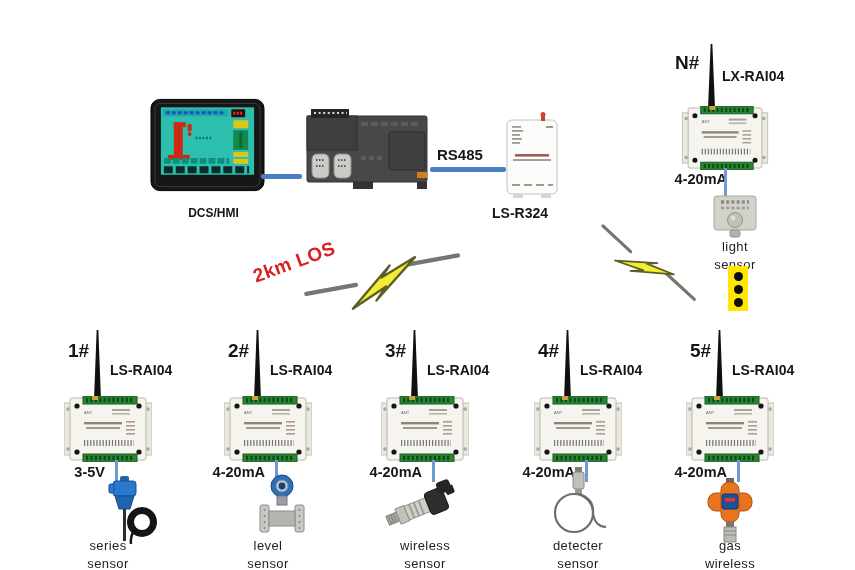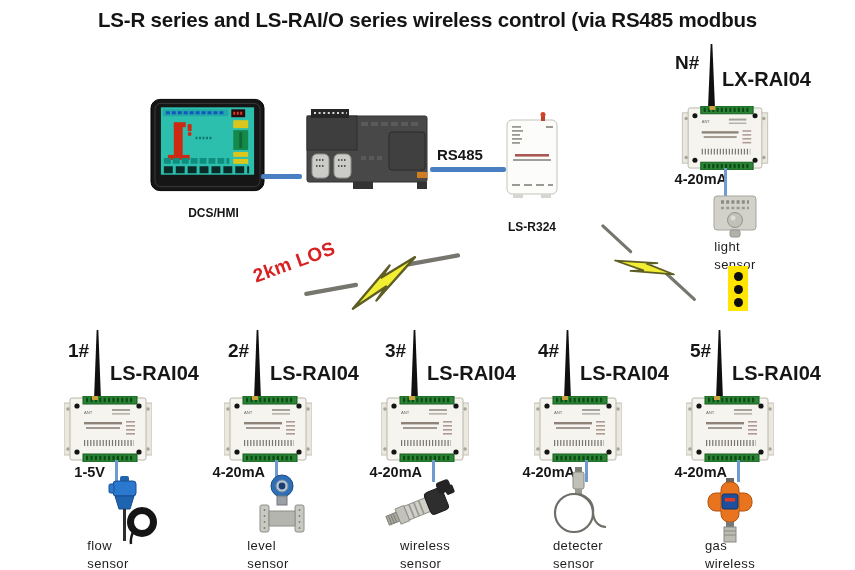--- a/index.html
+++ b/index.html
@@ -8,25 +8,25 @@
   .abs{position:absolute;}
   .lbl{position:absolute;white-space:nowrap;color:#161616;}
   .b{font-weight:700;}
   .title{position:absolute;left:0;right:0;top:7px;text-align:center;font-size:20.5px;
          font-weight:700;line-height:1.28;color:#141414;letter-spacing:-0.2px;}
   .hline{position:absolute;height:4.5px;background:#4a7fc4;border-radius:2px;}
   .vline{position:absolute;width:2.5px;background:#6f9bd1;}
   .antenna{position:absolute;width:7px;background:#101010;
            clip-path:polygon(38% 0,62% 0,100% 100%,0 100%);}
   .id-lbl{font-size:19px;font-weight:700;}
-  .model-lbl{font-size:20px;font-weight:700;}
+  .model-lbl{font-size:14px;font-weight:700;}
   .sig-lbl{font-size:14.5px;font-weight:700;text-align:right;width:80px;}
   .sensor-name{position:absolute;width:90px;text-align:center;font-size:13px;color:#1d1d1d;
                line-height:1.4;letter-spacing:0.4px;}
-  .sn-in{display:inline-block;text-align:left;}
+  .sn-in{display:inline-block;text-align:center;}
   .range-lbl{position:absolute;font-size:19px;font-weight:700;color:#d92121;
              transform:rotate(-20deg);transform-origin:left center;letter-spacing:0.5px;}
   .ellipsis{position:absolute;background:#ffe500;display:flex;flex-direction:column;
             align-items:center;gap:4px;padding-top:6px;box-sizing:border-box;}
   .dot{width:9px;height:9px;border-radius:50%;background:#0d0d0d;}
 </style>
 </head>
 <body>
 
 <div class="stage">
@@ -200,41 +200,40 @@
         <rect x="23" y="20" width="10" height="3.5" fill="#e03a20"></rect>
         <rect x="24" y="44" width="8" height="5" fill="#777"></rect>
         <rect x="22" y="49" width="12" height="15" fill="#bcbcb4" stroke="#8a8a82"></rect>
         <line x1="22" y1="53" x2="34" y2="53" stroke="#8a8a82" stroke-width="1"></line>
         <line x1="22" y1="57" x2="34" y2="57" stroke="#8a8a82" stroke-width="1"></line>
       </symbol>
     </defs>
   </svg>
 
   <div class="title">
-    <div>LS-R series and LS-RAI/O series wireless control (via RS485 modbus</div>
   </div>
 
   <svg class="abs" style="left:150px;top:98px" width="115" height="94">
       <use href="#sym-hmi"></use>
     </svg>
   <div class="lbl b" style="left:156px;top:206px;width:115px;text-align:center;font-size:12px">DCS/HMI</div>
 
   <div class="hline" style="left:261px;top:174px;width:41px"></div>
 
   <svg class="abs" style="left:297px;top:108px" width="136" height="86">
       <use href="#sym-plc"></use>
     </svg>
 
   <div class="hline" style="left:430px;top:167px;width:76px"></div>
   <div class="lbl b" style="left:437px;top:146px;font-size:15px">RS485</div>
 
   <svg class="abs" style="left:505px;top:112px" width="54" height="88">
       <use href="#sym-r324"></use>
     </svg>
-  <div class="lbl b" style="left:492px;top:220px;width:80px;text-align:center;font-size:12px">LS-R324</div>
+  <div class="lbl b" style="left:492px;top:205px;width:80px;text-align:left;font-size:14px">LS-R324</div>
 
   <div class="range-lbl" style="left:254px;top:266px">2km LOS</div>
   <svg class="abs" style="left:303px;top:255px;transform:rotate(-6deg)" width="160" height="56">
       <use href="#sym-bolt"></use>
     </svg>
   <svg class="abs" style="left:584px;top:246px;transform:rotate(47deg)" width="120" height="42">
       <use href="#sym-bolt"></use>
     </svg>
 
   <div class="antenna" style="left:708px;top:44px;height:64px"></div>
@@ -257,27 +256,27 @@
     <div class="dot"></div>
     <div class="dot"></div>
   </div>
 
   <div class="antenna" style="left:94px;top:330px;height:70px"></div>
   <div class="lbl id-lbl" style="left:68px;top:340px">1#</div>
   <div class="lbl model-lbl" style="left:110px;top:362px">LS-RAI04</div>
   <svg class="abs" style="left:64px;top:396px" width="88" height="66">
       <use href="#sym-rai04"></use>
     </svg>
-  <div class="lbl sig-lbl" style="left:25px;top:464px">1-5V</div>
+  <div class="lbl sig-lbl" style="left:25px;top:464px">3-5V</div>
   <div class="vline" style="left:115px;top:460px;height:22px"></div>
   <svg class="abs" style="left:100px;top:476px" width="60" height="70">
       <use href="#sym-level"></use>
     </svg>
   <div class="sensor-name" style="left:63px;top:537px">
-    <span class="sn-in"><span>flow</span><br>
+    <span class="sn-in"><span>series</span><br>
     <span>sensor</span></span>
   </div>
 
   <div class="antenna" style="left:254px;top:330px;height:70px"></div>
   <div class="lbl id-lbl" style="left:228px;top:340px">2#</div>
   <div class="lbl model-lbl" style="left:270px;top:362px">LS-RAI04</div>
   <svg class="abs" style="left:224px;top:396px" width="88" height="66">
       <use href="#sym-rai04"></use>
     </svg>
   <div class="lbl sig-lbl" style="left:185px;top:464px">4-20mA</div>

